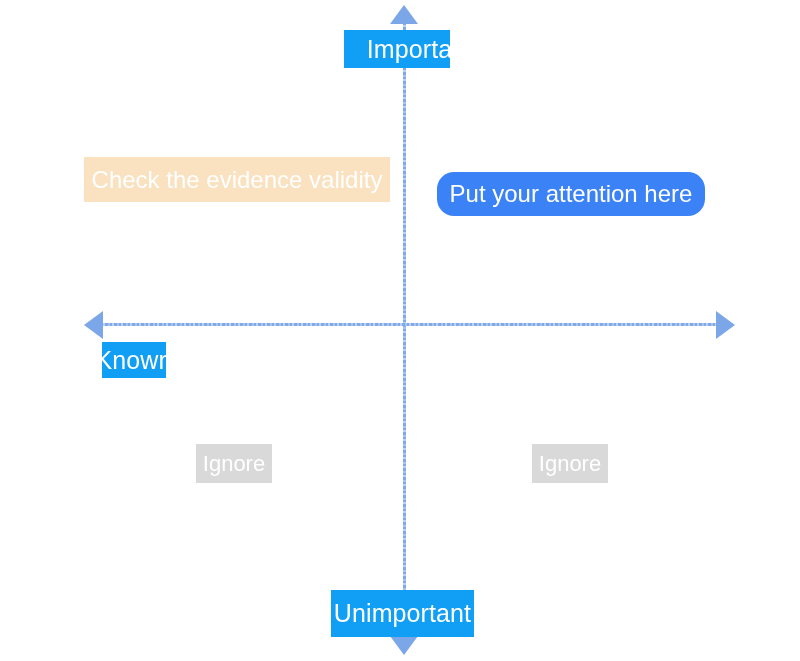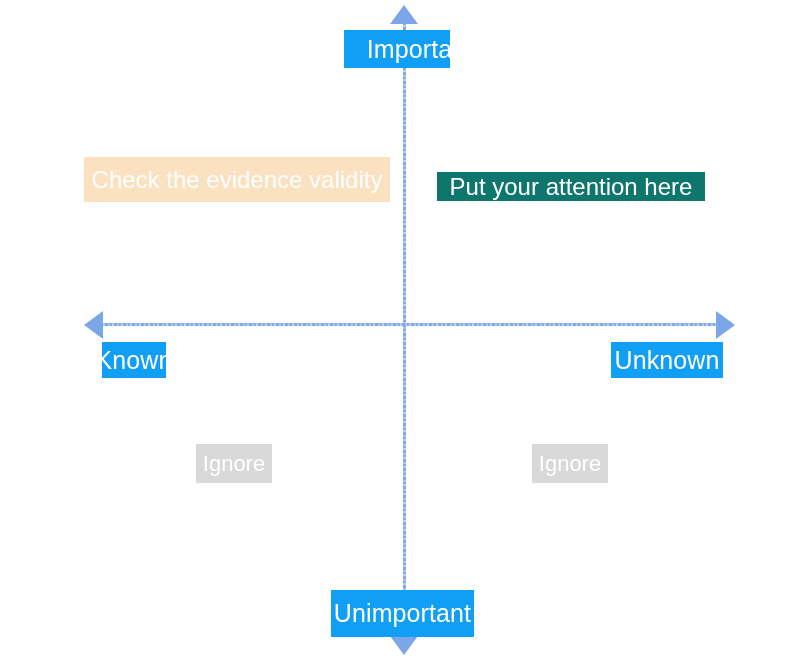--- a/index.html
+++ b/index.html
@@ -139,23 +139,24 @@
     top: 157px;
     width: 306px;
     height: 45px;
     background: #fae1bf;
     font-size: 24px;
   }
   #quad-top-right {
     left: 437px;
     top: 172px;
     width: 268px;
-    height: 29px;
-    background: #0f766e;
+    height: 44px;
+    background: #3b82f6;
     font-size: 24px;
+    border-radius: 17px;
   }
   #quad-bottom-left {
     left: 196px;
     top: 444px;
     width: 76px;
     height: 39px;
     background: #d9d9d9;
     font-size: 22px;
   }
   #quad-bottom-right {
@@ -179,21 +180,20 @@
   <div id="arrow-down" class="arrow"></div>
   <div id="arrow-left" class="arrow"></div>
   <div id="arrow-right" class="arrow"></div>
 
   <div id="label-important" class="label-box axis-label">Important</div>
 
   <div id="label-unimportant" class="label-box axis-label">Unimportant</div>
 
   <div id="label-known" class="label-box axis-label">Known</div>
 
-  <div id="label-unknown" class="label-box axis-label">Unknown</div>
 
   <div id="quad-top-left" class="label-box">Check the evidence validity</div>
 
   <div id="quad-top-right" class="label-box">Put your attention here</div>
 
   <div id="quad-bottom-left" class="label-box">Ignore</div>
 
   <div id="quad-bottom-right" class="label-box">Ignore</div>
 
 </div>

